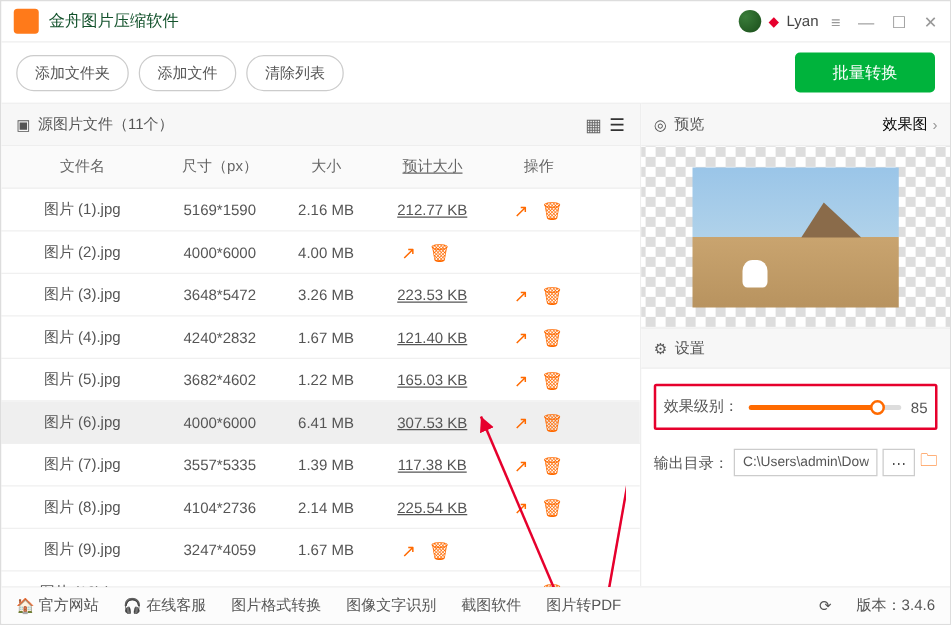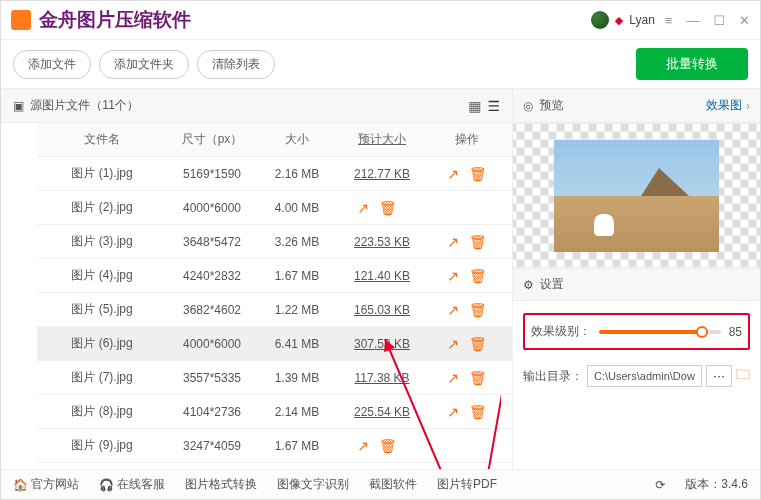--- a/index.html
+++ b/index.html
@@ -1,33 +1,33 @@
 <!DOCTYPE html>
 <html><head>
 <meta charset="utf-8">
 <style>
 * { margin: 0; padding: 0; box-sizing: border-box; font-family: "Microsoft YaHei", sans-serif; }
 body { width: 761px; height: 500px; background: #fff; border: 1px solid #ddd; display: flex; flex-direction: column; overflow: hidden; }
 .titlebar { display: flex; align-items: center; padding: 6px 10px; border-bottom: 1px solid #eee; }
 .app-icon { width: 20px; height: 20px; background: #ff7a1a; border-radius: 3px; margin-right: 8px; }
-.app-title { font-size: 19px; color: #701a75; flex: 1; font-weight: bold; }
+.app-title { font-size: 13px; color: #14532d; flex: 1; }
 .user-chip { display: flex; align-items: center; gap: 6px; font-size: 12px; color: #444; margin-right: 10px; }
 .avatar { width: 18px; height: 18px; border-radius: 50%; background: radial-gradient(circle at 30% 30%, #3a7d3a, #1a4d1a); }
 .diamond { color: #e6002d; font-size: 11px; }
 .win-btns { display: flex; gap: 14px; color: #999; font-size: 13px; }
 .win-btn { cursor: pointer; }
 .toolbar { display: flex; align-items: center; padding: 8px 12px; gap: 8px; }
 .pill-btn { padding: 5px 14px; border: 1px solid #ccc; border-radius: 14px; font-size: 12px; color: #555; background: #fff; cursor: pointer; }
 .primary-btn { margin-left: auto; padding: 7px 30px; background: #00b33c; color: #fff; border: none; border-radius: 4px; font-size: 13px; cursor: pointer; text-align: center; }
 .content { display: flex; flex: 1; overflow: hidden; }
 .left { flex: 1; display: flex; flex-direction: column; border-right: 1px solid #eee; }
 .panel-head { display: flex; align-items: center; padding: 8px 12px; background: #f7f7f7; border-top: 1px solid #eee; border-bottom: 1px solid #eee; font-size: 12px; color: #555; }
 .panel-head .spacer { flex: 1; }
 .view-toggle { display: flex; gap: 6px; color: #666; font-size: 14px; }
-.thead, .trow { display: flex; align-items: center; font-size: 12px; margin-left: 36px; }
+.thead, .trow { display: flex; align-items: center; font-size: 12px; }
 .thead { background: #fafafa; color: #666; border-bottom: 1px solid #eee; }
 .thead > div, .trow > div { padding: 8px 4px; text-align: center; }
 .c-name { width: 130px; }
 .c-dim { width: 90px; }
 .c-size { width: 80px; }
 .c-est { width: 90px; text-decoration: underline; }
 .c-ops { width: 80px; }
 .tbody { flex: 1; overflow-y: auto; position: relative; }
 .trow { border-bottom: 1px solid #f0f0f0; color: #555; }
 .trow.sel { background: #efefef; }
@@ -68,22 +68,22 @@
   </div>
   <div class="win-btns">
     <span class="win-btn">≡</span>
     <span class="win-btn">—</span>
     <span class="win-btn">☐</span>
     <span class="win-btn">✕</span>
   </div>
 </div>
 
 <div class="toolbar">
+  <button class="pill-btn">添加文件夹</button>
   <button class="pill-btn">添加文件</button>
-  <button class="pill-btn">添加文件夹</button>
   <button class="pill-btn">清除列表</button>
   <button class="primary-btn">批量转换</button>
 </div>
 
 <div class="content">
   <div class="left">
     <div class="panel-head">
       <span style="margin-right:6px;">▣</span>
       <span>源图片文件（11个）</span>
       <span class="spacer"></span>
@@ -208,21 +208,21 @@
           </div>
         </div>
       </div>
   </div>
 
   <div class="right">
     <div class="rhead">
       <span style="margin-right:6px;">◎</span>
       <span>预览</span>
       <span class="spacer"></span>
-      <span style="color:#0369a1;">效果图</span>
+      <span style="color:#000000;">效果图</span>
       <span style="margin-left:4px;color:#999;">›</span>
     </div>
     <div class="preview">
       <div class="pimg">
         <div class="mountain"></div>
         <div class="horse"></div>
       </div>
     </div>
     <div class="section-head">
       <span>⚙</span>

